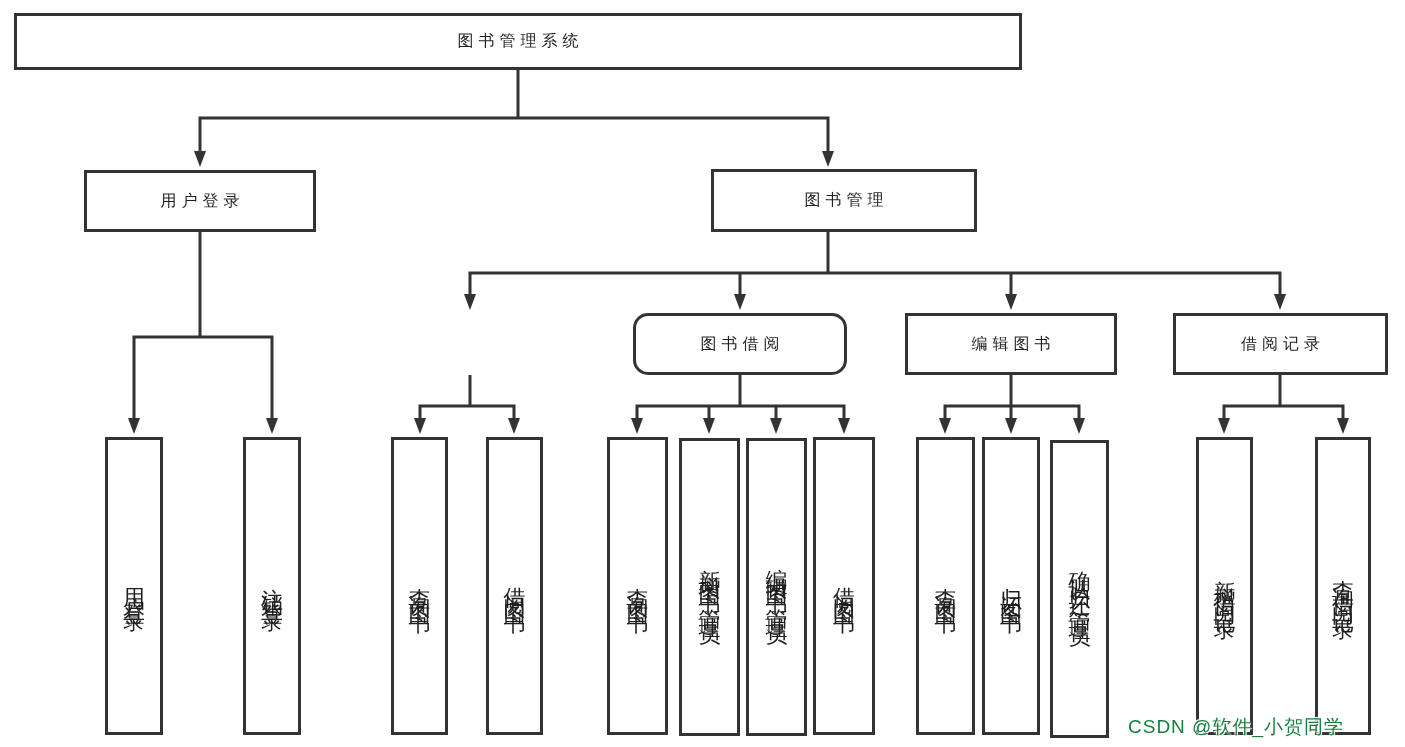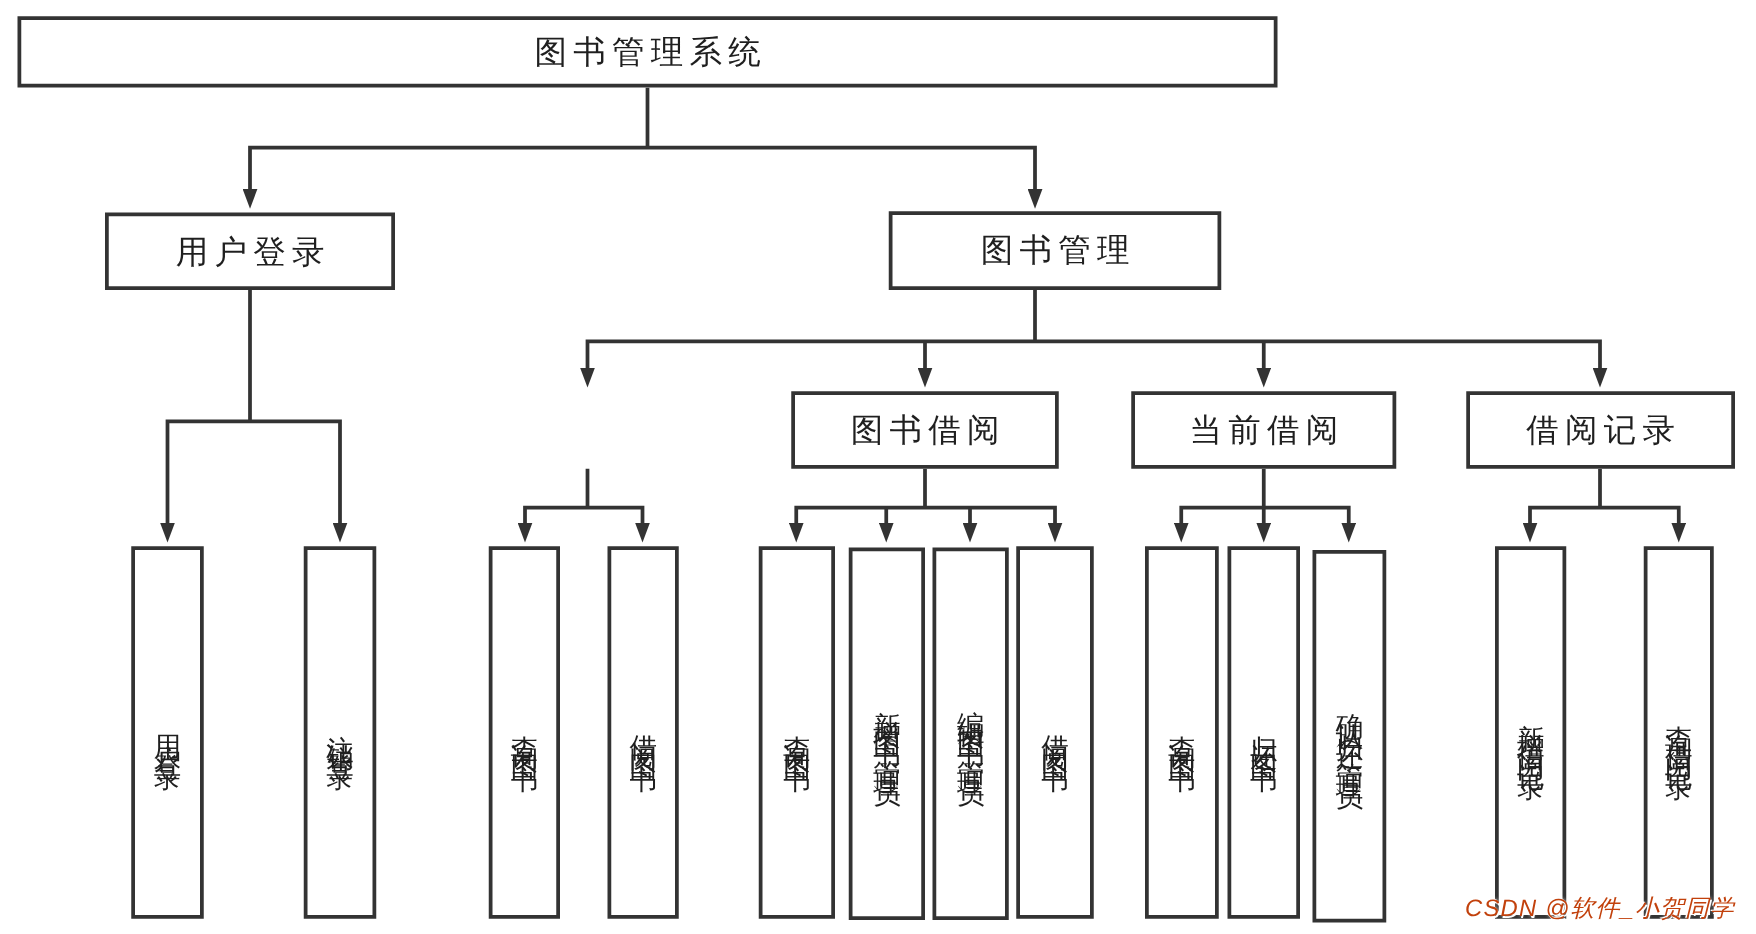--- a/index.html
+++ b/index.html
@@ -28,44 +28,43 @@
     box-sizing: border-box;
     border: 3px solid #333333;
     background: #ffffff;
     display: flex;
     align-items: center;
     justify-content: center;
     z-index: 2;
     color: #1f1f1f;
   }
   .hnode span {
-    font-size: 26px;
+    font-size: 16px;
     letter-spacing: 5px;
     text-indent: 5px;
     white-space: nowrap;
   }
   .vnode span {
     writing-mode: vertical-rl;
     text-orientation: mixed;
     font-size: 22px;
     letter-spacing: 8px;
     line-height: 1;
     white-space: nowrap;
   }
   .watermark {
     position: absolute;
-    left: 1172px;
+    left: 1128px;
     top: 714px;
     z-index: 3;
     font-size: 19px;
-    color: #c2410c;
+    color: #15803d;
     letter-spacing: 1px;
     white-space: nowrap;
     text-shadow: 0 0 3px #ffffff, 1px 1px 0 #ffffff, -1px -1px 0 #ffffff;
-    font-style: italic;
   }
 </style>
 </head>
 <body>
 
 <div class="canvas">
 
   <svg class="connectors" viewBox="0 0 1405 747" xmlns="http://www.w3.org/2000/svg">
     <defs>
       <marker id="ah" viewBox="0 0 16 12" markerWidth="16" markerHeight="12" refX="2" refY="6" orient="auto-start-reverse" markerUnits="userSpaceOnUse">
@@ -107,25 +106,25 @@
     <span>图书管理系统</span>
   </div>
 
   <div class="node hnode" style="left:84px; top:170px; width:232px; height:62px;">
     <span>用户登录</span>
   </div>
   <div class="node hnode" style="left:711px; top:169px; width:266px; height:63px;">
     <span>图书管理</span>
   </div>
 
-  <div class="node hnode" style="left:633px; top:313px; width:214px; height:62px;">
+  <div class="node hnode" style="left:633px; top:313px; width:214px; height:62px;border-radius:15px;">
     <span>图书借阅</span>
   </div>
   <div class="node hnode" style="left:905px; top:313px; width:212px; height:62px;">
-    <span>当前借阅</span>
+    <span>编辑图书</span>
   </div>
   <div class="node hnode" style="left:1173px; top:313px; width:215px; height:62px;">
     <span>借阅记录</span>
   </div>
 
   <div class="node vnode" style="left:105px; top:437px; width:58px; height:298px;">
     <span>用户登录</span>
   </div>
   <div class="node vnode" style="left:243px; top:437px; width:58px; height:298px;">
     <span>注销登录</span>

